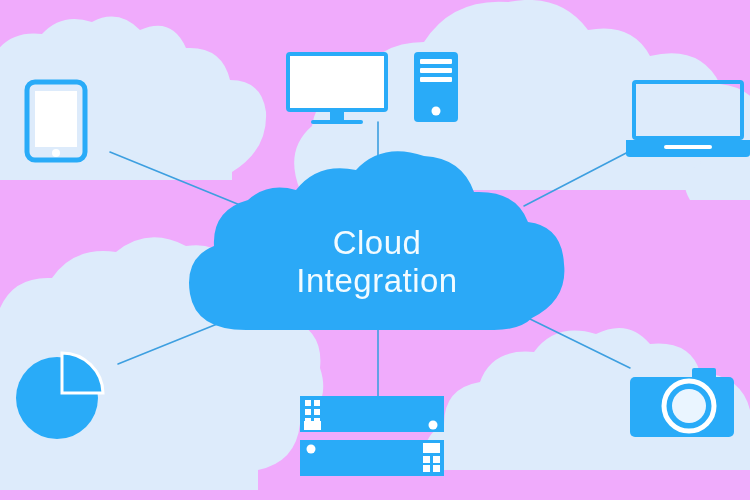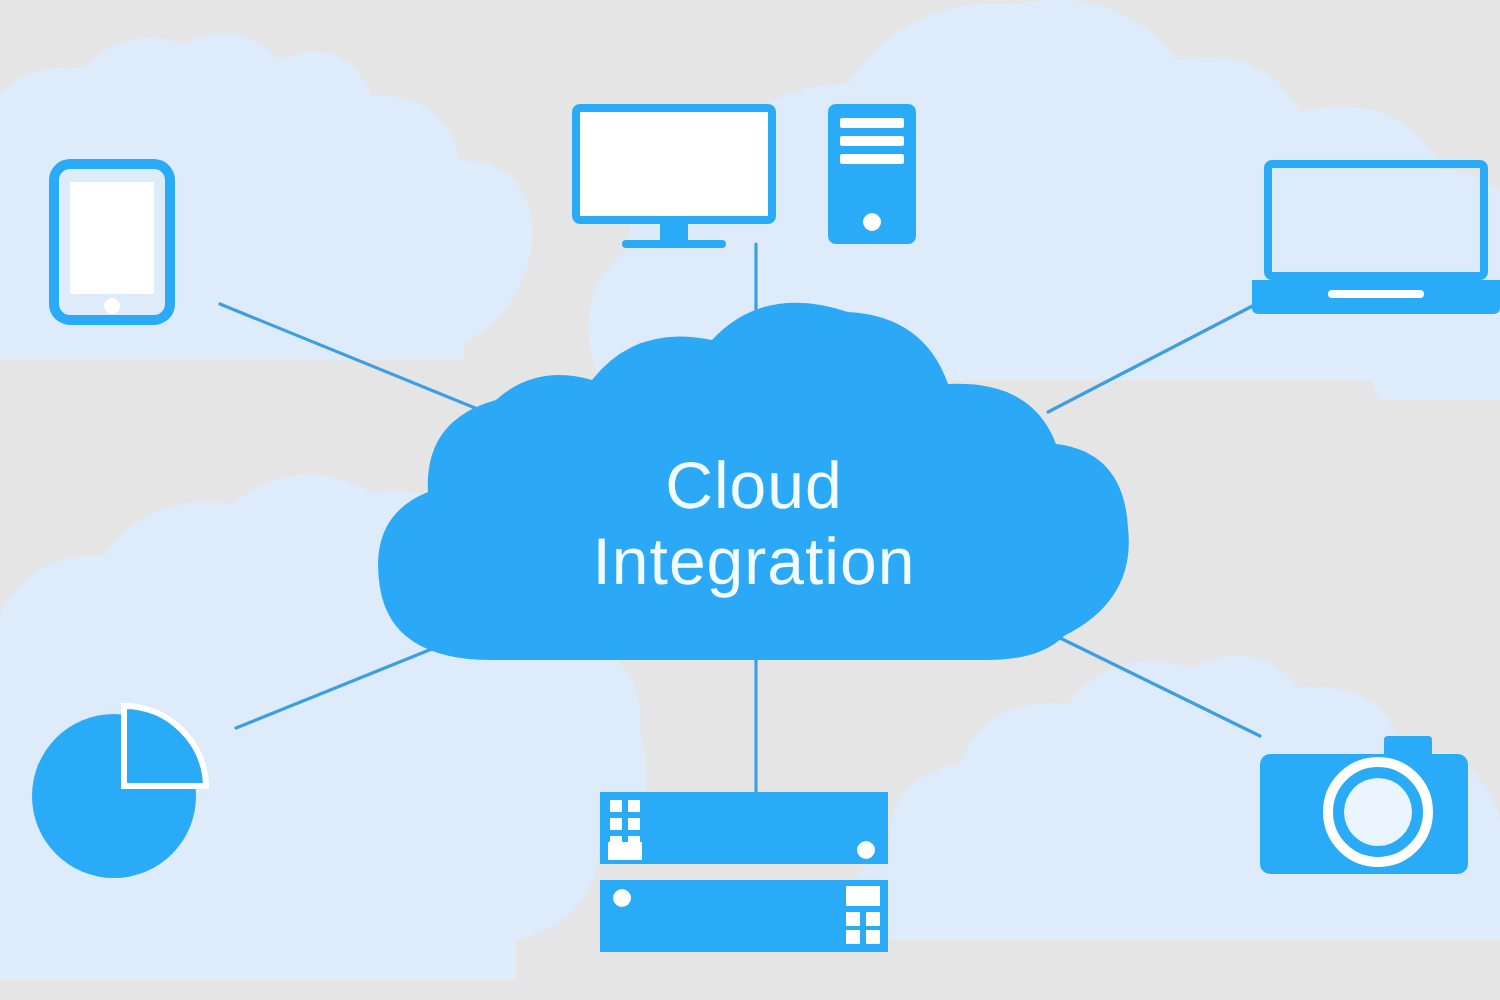--- a/index.html
+++ b/index.html
@@ -7,21 +7,21 @@
     padding: 0;
     background: #ffffff;
   }
   body {
     font-family: "Liberation Sans", sans-serif;
   }
   #stage {
     position: relative;
     width: 750px;
     height: 500px;
-    background: #e5e5e5;
+    background: #f0abfc;
     overflow: hidden;
   }
   #stage svg.layer {
     position: absolute;
     top: 0;
     left: 0;
     width: 750px;
     height: 500px;
   }
   #bg-layer   { z-index: 1; }

